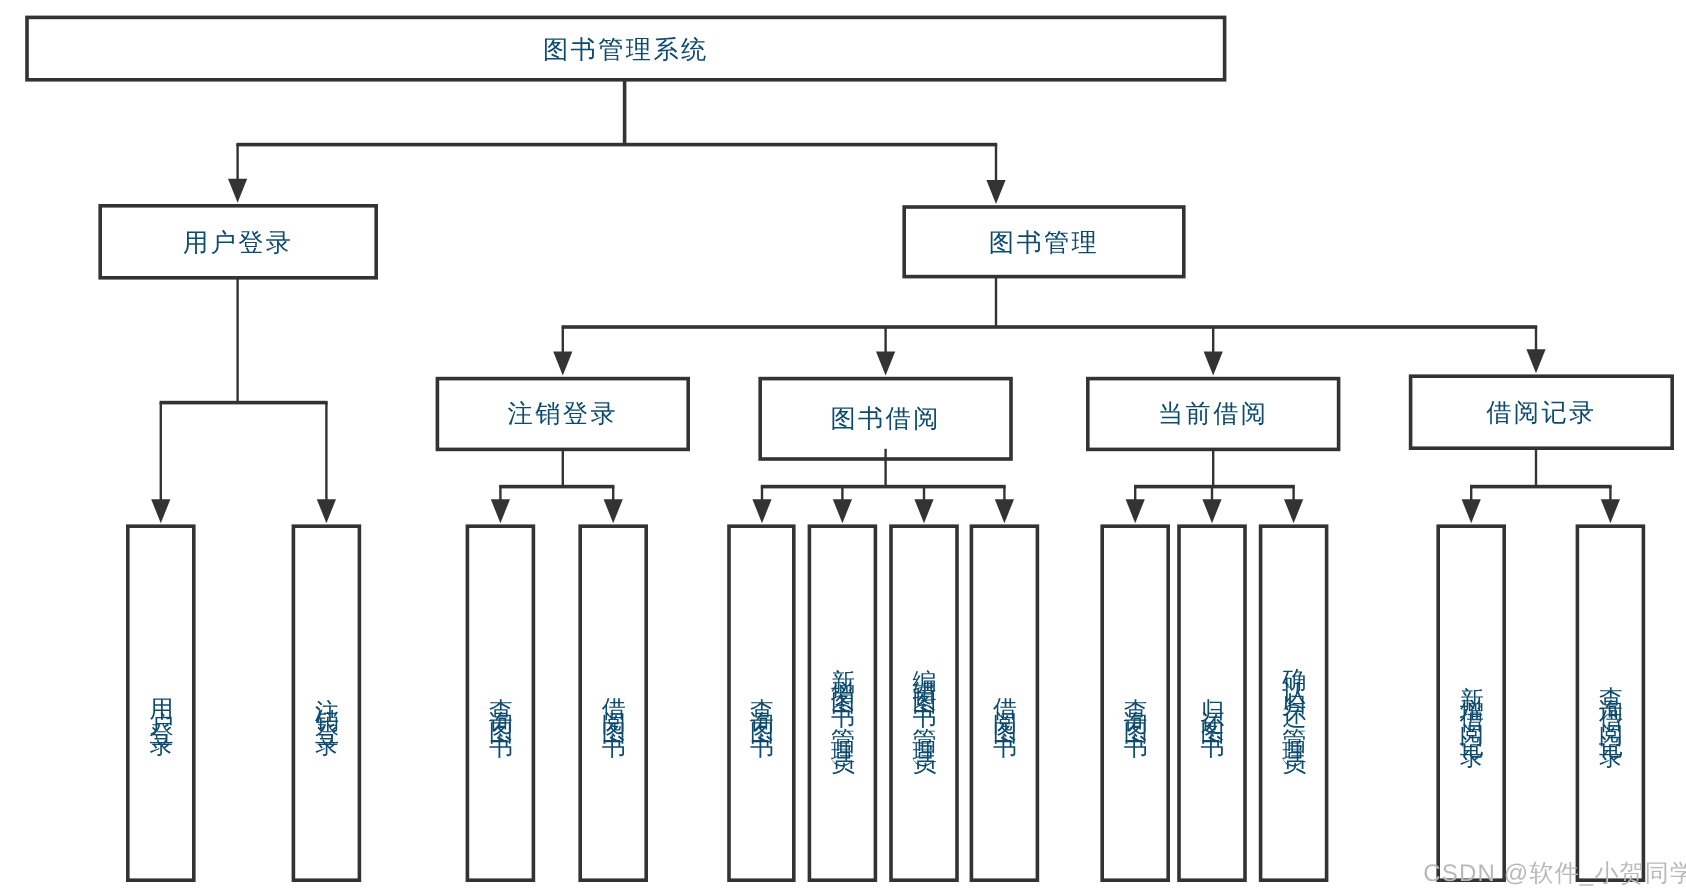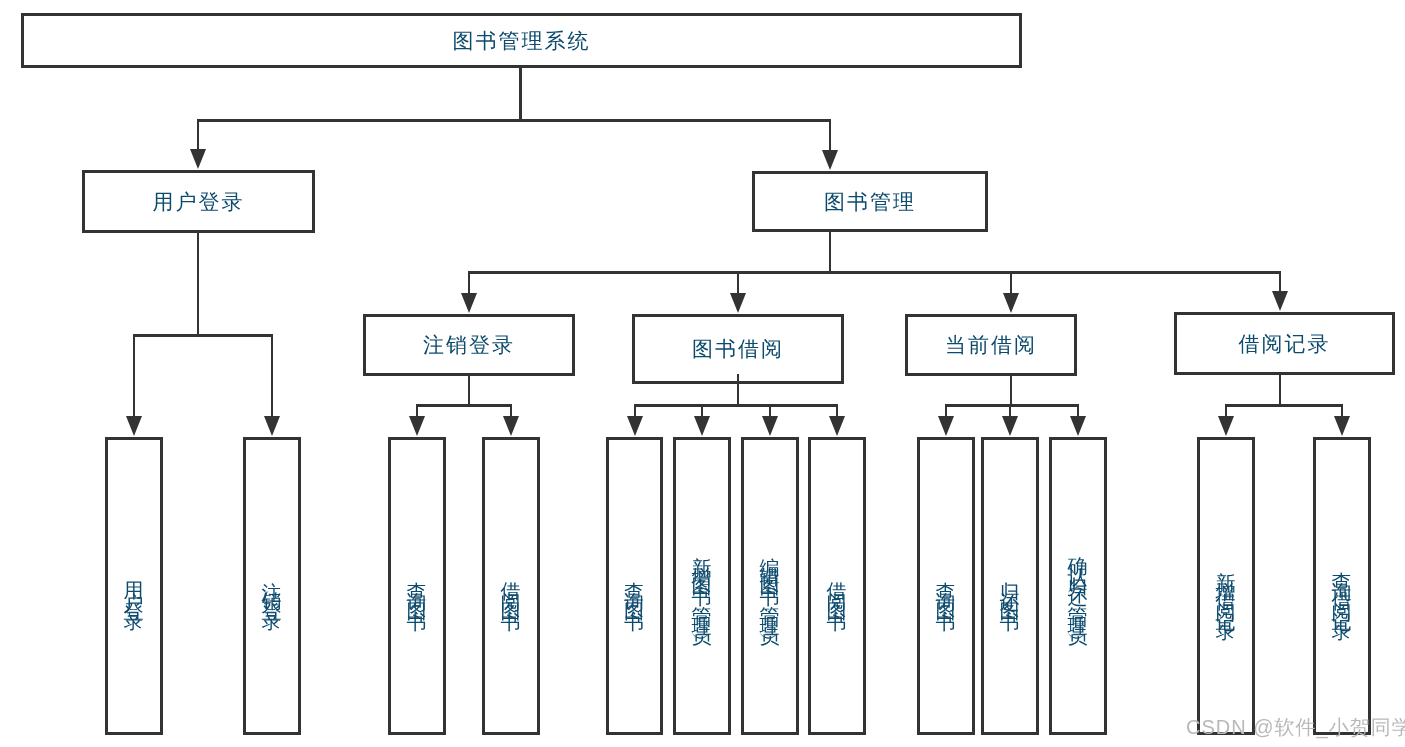--- a/index.html
+++ b/index.html
@@ -69,21 +69,21 @@
     <div class="drop" style="left:1009.8px;top:272px;height:22px"></div>
     <div class="drop" style="left:1278.8px;top:272px;height:20px"></div>
   </div>
 
   <div class="node" style="left:363px;top:314px;width:212px;height:62px">
     <span class="h-label">注销登录</span>
   </div>
   <div class="node" style="left:632px;top:314px;width:212px;height:70px">
     <span class="h-label">图书借阅</span>
   </div>
-  <div class="node" style="left:905px;top:314px;width:172px;height:62px">
+  <div class="node" style="left:905px;top:314px;width:212px;height:62px">
     <span class="h-label">当前借阅</span>
   </div>
   <div class="node" style="left:1174px;top:312px;width:221px;height:63px">
     <span class="h-label">借阅记录</span>
   </div>
 
   <div>
     <div class="vline" style="left:467.8px;top:374px;height:31px"></div>
     <div class="hline" style="left:416px;top:404px;width:96px"></div>
     <div class="drop" style="left:415.8px;top:405px;height:12px"></div>

